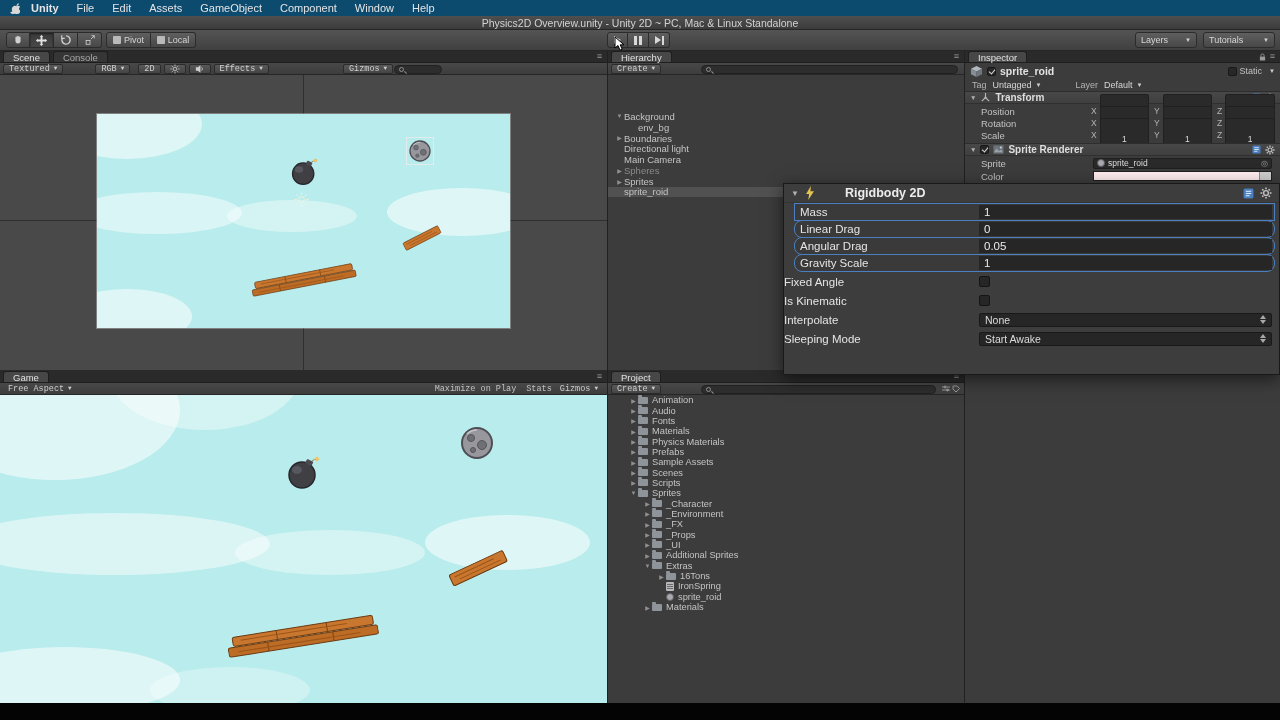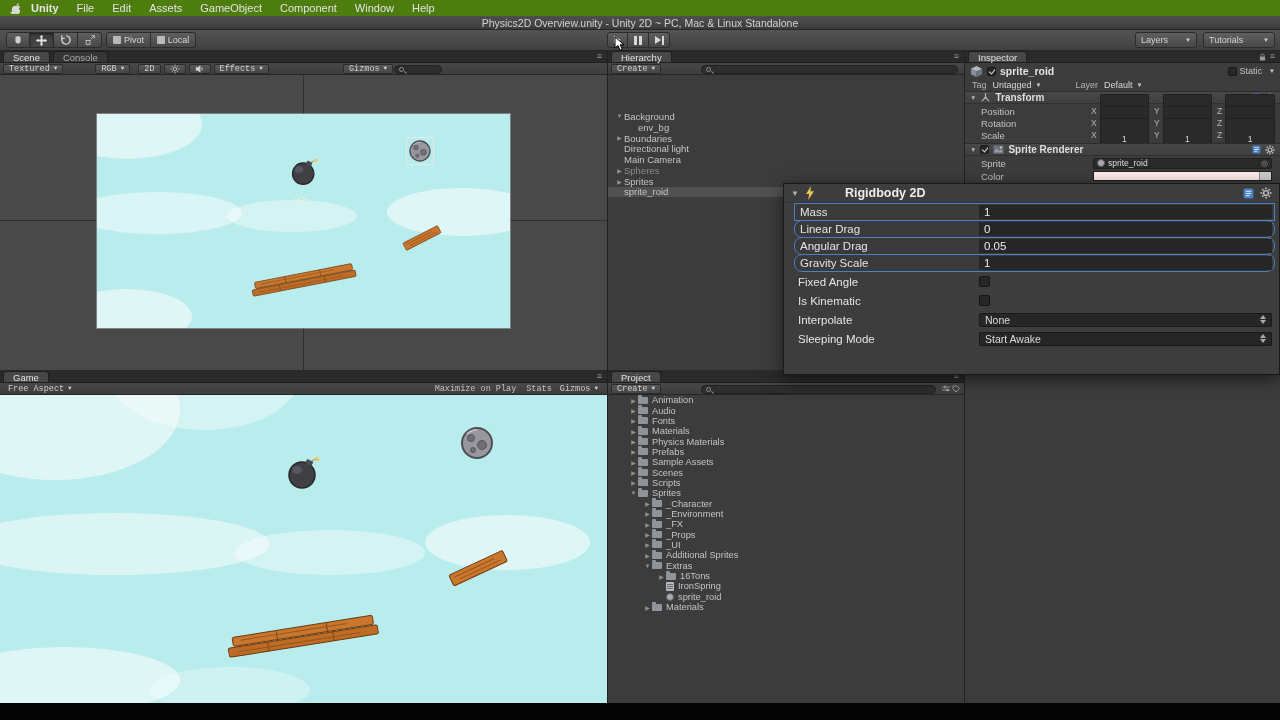--- a/index.html
+++ b/index.html
@@ -2,21 +2,21 @@
 <html><head>
 <meta charset="utf-8">
 <style>
   * { box-sizing: border-box; margin: 0; padding: 0; }
   html,body { width:1280px; height:720px; }
   body { position:relative; overflow:hidden; background:#000;
          font-family:"Liberation Sans", sans-serif; color:#c8c8c8; }
   .abs { position:absolute; }
 
   
-  #menubar { left:0; top:0; width:1280px; height:16px; background:#4d7c0f;
+  #menubar { left:0; top:0; width:1280px; height:16px; background:#0c4a6e;
              display:flex; align-items:center; font-size:11px; color:#e4e4e4; }
   .menu-item { padding:0 9px; white-space:nowrap; }
   .menu-item.app { font-weight:bold; }
   .apple-glyph { margin:0 2px 0 10px; display:flex; }
 
   
   #titlebar { left:0; top:16px; width:1280px; height:14px;
               background:linear-gradient(#4f4f4f,#3c3c3c);
               border-bottom:1px solid #262626;
               display:flex; align-items:center; justify-content:center;
@@ -122,21 +122,21 @@
   .dropper { margin-left:auto; width:12px; background:#cccccc; border-left:1px solid #8f8f8f; }
 
   
   #rigidbody-panel { position:absolute; left:783px; top:183px; width:497px; height:192px;
                      background:#3d3d3d; border:1px solid #191919;
                      box-shadow:0 4px 16px rgba(0,0,0,.55); z-index:10; }
   .rb-header { height:19px; display:flex; align-items:center; padding:0 7px; gap:5px;
                border-bottom:1px solid #343434; }
   .rb-title { font-size:12.5px; font-weight:bold; color:#ececec; margin-left:24px; }
   .rb-row { position:relative; height:19px; display:flex; align-items:center;
-            font-size:11.5px; color:#e4e4e4; padding-left:14px; }
+            font-size:11.5px; color:#e4e4e4; }
   .rb-num { height:18px; margin:0 4px 0 10px; padding-left:5px;
             border:1px solid #4a7fc1; background:#3a3a3a; }
   .rb-num + .rb-num { margin-top:-1px;border-radius:8px; }
   .rb-field { position:absolute; left:184px; right:2px; top:1px; bottom:1px; background:#262626;
               display:flex; align-items:center; padding-left:5px; font-size:11.5px; color:#eaeaea; }
   .rb-check { position:absolute; left:195px; width:11px; height:11px; background:#262626;
               border:1px solid #141414; border-radius:2px; }
   .rb-drop { position:absolute; left:195px; right:7px; top:2.5px; height:14px; background:#262626;
              border:1px solid #191919; border-radius:2px; display:flex; align-items:center;
              padding:0 5px; font-size:10.5px; color:#dcdcdc; }

